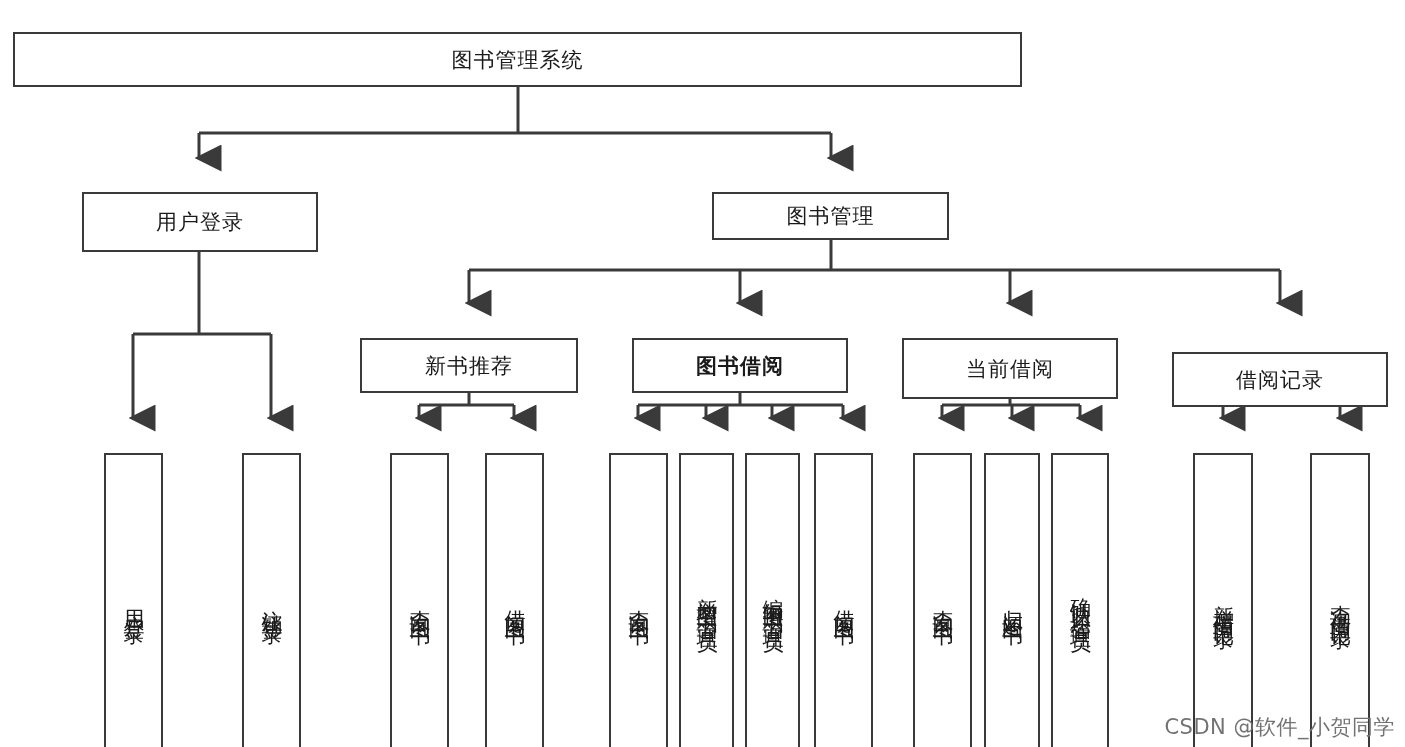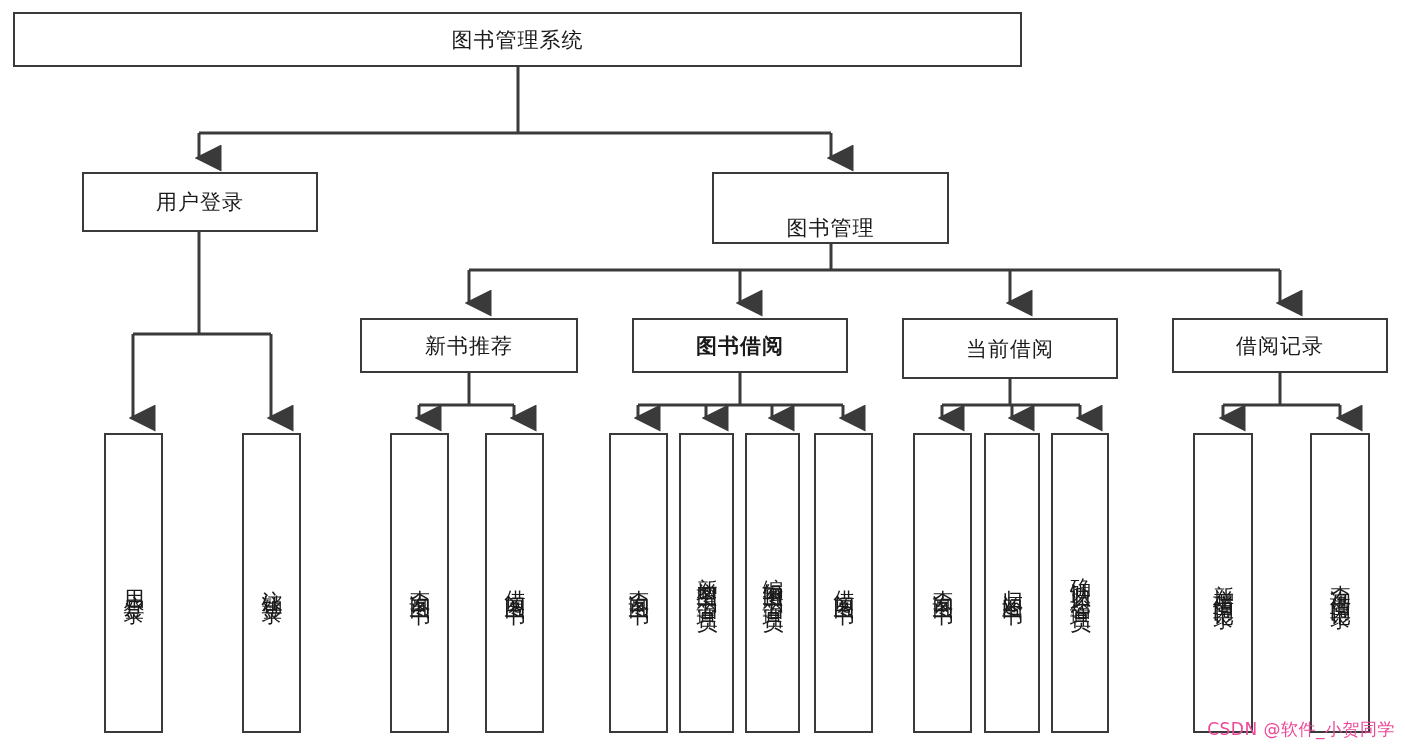--- a/index.html
+++ b/index.html
@@ -27,41 +27,42 @@
   }
   .node {
     position: absolute;
     box-sizing: border-box;
     border: 2px solid #3a3a3a;
     background: #ffffff;
     display: flex;
     align-items: center;
     justify-content: center;
     color: #1a1a1a;
+    margin-top: 20px;
   }
   .node.h {
     font-size: 21px;
     letter-spacing: 1px;
   }
   .node.v {
     font-size: 21px;
   }
   .node.v .vtext {
     writing-mode: vertical-rl;
     text-orientation: upright;
     letter-spacing: 5px;
     line-height: 1;
     white-space: nowrap;
   }
   .watermark {
     position: absolute;
     right: 10px;
     bottom: 6px;
-    font-size: 17px;
-    color: #ec4899;
+    font-size: 21px;
+    color: #737373;
     letter-spacing: 0.5px;
     white-space: nowrap;
   }
 </style>
 </head>
 <body>
 
 <div id="canvas">
 
   <svg id="edges" viewBox="0 0 1405 747" xmlns="http://www.w3.org/2000/svg">
@@ -114,34 +115,34 @@
     </g>
   </svg>
 
   <div class="node h" style="left:13px; top:12px; width:1009px; height:55px;">
     <span>图书管理系统</span>
   </div>
 
   <div class="node h" style="left:82px; top:172px; width:236px; height:60px;">
     <span>用户登录</span>
   </div>
-  <div class="node h" style="left:712px; top:172px; width:237px; height:72px;align-items:flex-end;">
+  <div class="node h" style="left:712px; top:172px; width:237px; height:48px;">
     <span>图书管理</span>
   </div>
 
   <div class="node h" style="left:360px; top:318px; width:218px; height:55px;">
     <span>新书推荐</span>
   </div>
   <div class="node h" style="left:632px; top:318px; width:216px; height:55px;font-weight:bold;">
     <span>图书借阅</span>
   </div>
   <div class="node h" style="left:902px; top:318px; width:216px; height:61px;">
     <span>当前借阅</span>
   </div>
-  <div class="node h" style="left:1172px; top:318px; width:216px; height:55px;">
+  <div class="node h" style="left:1172px; top:332px; width:216px; height:55px;">
     <span>借阅记录</span>
   </div>
 
   <div class="node v" style="left:104px; top:433px; width:59px; height:300px;">
     <span class="vtext">用户登录</span>
   </div>
   <div class="node v" style="left:242px; top:433px; width:59px; height:300px;">
     <span class="vtext">注销登录</span>
   </div>
 

